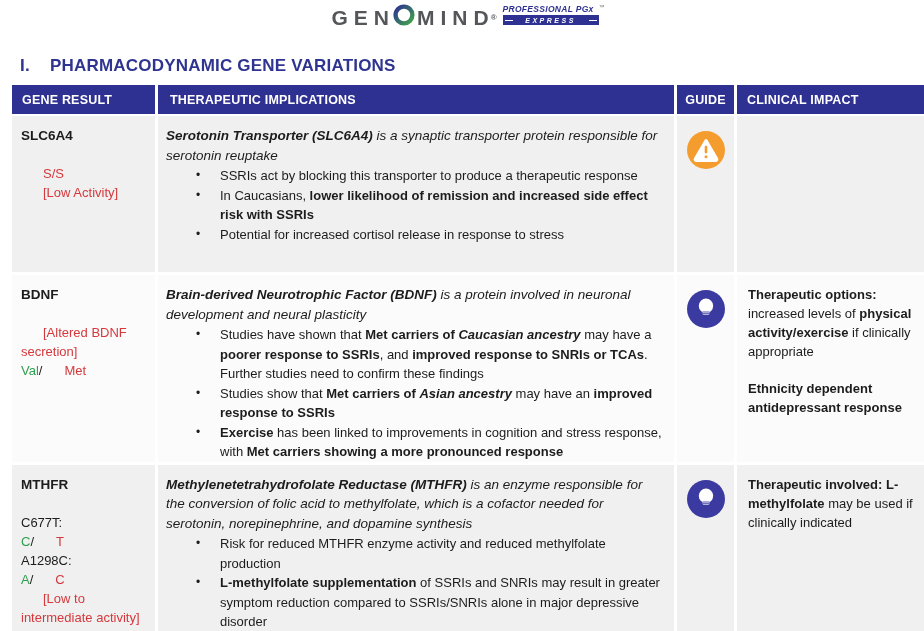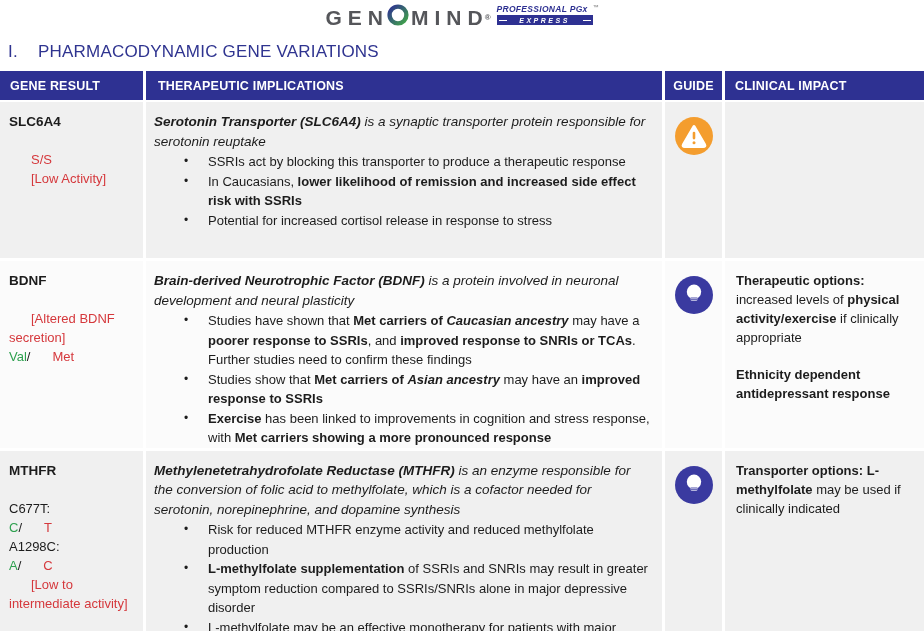--- a/index.html
+++ b/index.html
@@ -1,35 +1,35 @@
 <!DOCTYPE html>
 <html style="--indigo: #2E3192; --title: #2F3490; --red: #D5383C; --green: #2EA04F; --rowA: #F0F0F0; --rowB: #FBFBFB;"><head>
 <meta charset="utf-8">
 <style>
   * { margin:0; padding:0; box-sizing:border-box; }
   html,body { width:924px; height:631px; overflow:hidden; background:#fff;
               font-family:"Liberation Sans", sans-serif; color:#1c1c1c; }
-  .page { width:924px; height:513px; position:relative; background:#fff; }
+  .page { width:924px; height:513px; position:relative; background:#fff;padding-left:12px; }
 
   
   .brand { display:flex; justify-content:center; align-items:flex-start; padding-top:4px; height:34px; }
   .logo { display:flex; align-items:center; color:#55565a; font-weight:700; font-size:21px; letter-spacing:6px; }
   .logo .logo-o { margin:0 2px 0 -2px; }
   .logo sup { font-size:8px; letter-spacing:0; margin-left:-4px; color:#55565a; }
   .badge { margin-left:6px; margin-top:0; width:96px; }
   .badge-top { font-style:italic; font-weight:700; font-size:8.5px; color:var(--indigo,#2E3192); letter-spacing:.3px; white-space:nowrap; }
   .badge-bar { margin-top:1px; background:var(--indigo,#2E3192); color:#fff; font-style:italic; font-weight:700;
                font-size:7px; letter-spacing:2.5px; text-align:center; padding:1.5px 2px;
                background-image:linear-gradient(#fff,#fff),linear-gradient(#fff,#fff);
                background-size:8px 1px,8px 1px; background-repeat:no-repeat;
                background-position:2px center, calc(100% - 2px) center; position:relative; }
   .badge-tm { font-size:6px; color:#7a7a7a; vertical-align:top; }
 
   
-  .section-title { margin:8px 0 0 8px; color:var(--title,#2F3490); font-weight:400; font-size:17px; letter-spacing:.2px; }
+  .section-title { margin:22px 0 0 8px; color:var(--title,#2F3490); font-weight:700; font-size:17px; letter-spacing:.2px; }
   .section-title .sec-num { display:inline-block; width:30px; }
 
   
   .gtable { margin-top:9px; width:924px; }
   .thead, .trow { display:grid; grid-template-columns:143px 516px 57px 1fr; column-gap:3px; background:#fff;border-radius:6px; }
   .thead { height:29px; margin-bottom:2px; }
   .th { background:var(--indigo,#2E3192); color:#fff; font-weight:700; font-size:12.5px; letter-spacing:.2px;
         display:flex; align-items:center; padding-left:10px; }
   .th.th-impl { padding-left:12px; }
   .th.th-center { justify-content:center; padding-left:0; }
@@ -212,19 +212,19 @@
             <div class="gicon"><svg viewBox="0 0 40 40" width="40" height="40">
                 <circle cx="20" cy="20" r="19" fill="#3A3AA0"></circle>
                 <circle cx="20" cy="16.8" r="7.2" fill="#fff"></circle>
                 <path d="M16.6 20.8 h6.8 v3.6 q0 1.3 -1.3 1.3 h-4.2 q-1.3 0 -1.3 -1.3 Z" fill="#fff"></path>
                 <line x1="16.6" y1="23" x2="23.4" y2="23" stroke="#3A3AA0" stroke-width="0.9"></line>
                 <line x1="16.6" y1="24.7" x2="23.4" y2="24.7" stroke="#3A3AA0" stroke-width="0.9"></line>
                 <path d="M18.3 27.4 h3.4 l-1.2 1.7 h-1 Z" fill="#3A3AA0"></path>
               </svg></div>
           </div>
           <div class="cell impact">
-            <p><span class="b">Transporter options: L-methylfolate</span><span> may be used if clinically indicated</span></p>
+            <p><span class="b">Therapeutic involved: L-methylfolate</span><span> may be used if clinically indicated</span></p>
           </div>
         </div>
       </div>
   </div>
 
 </div>
 
 </body></html>

